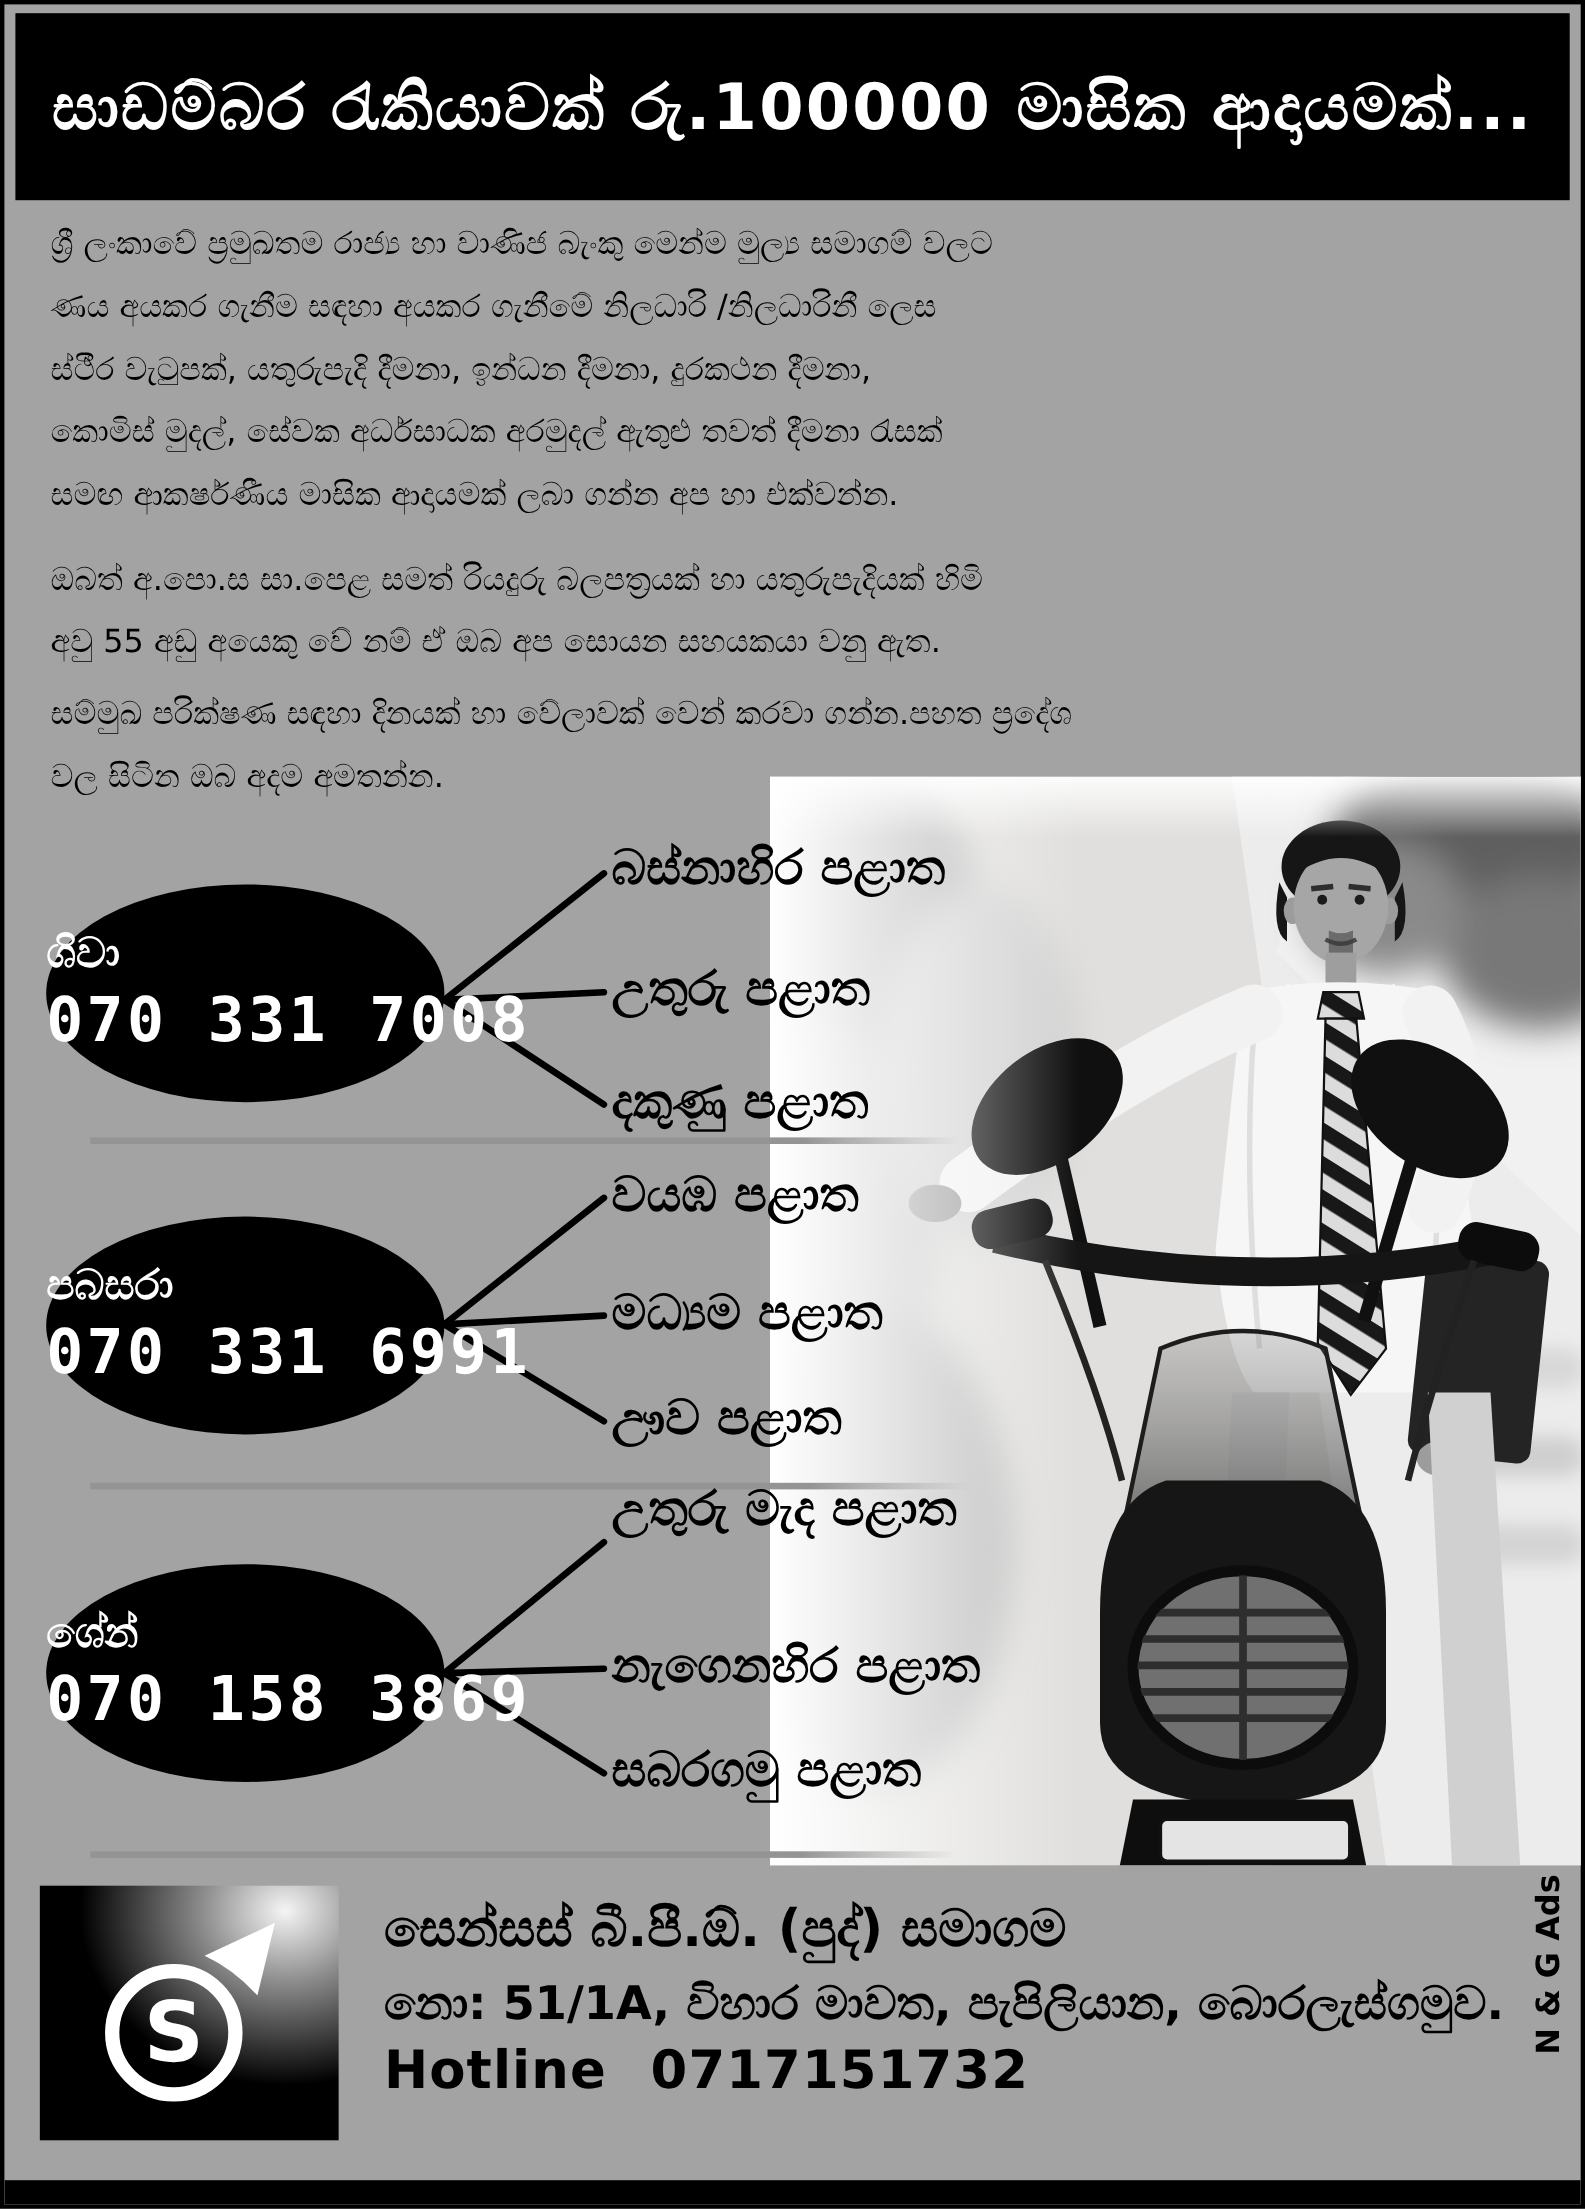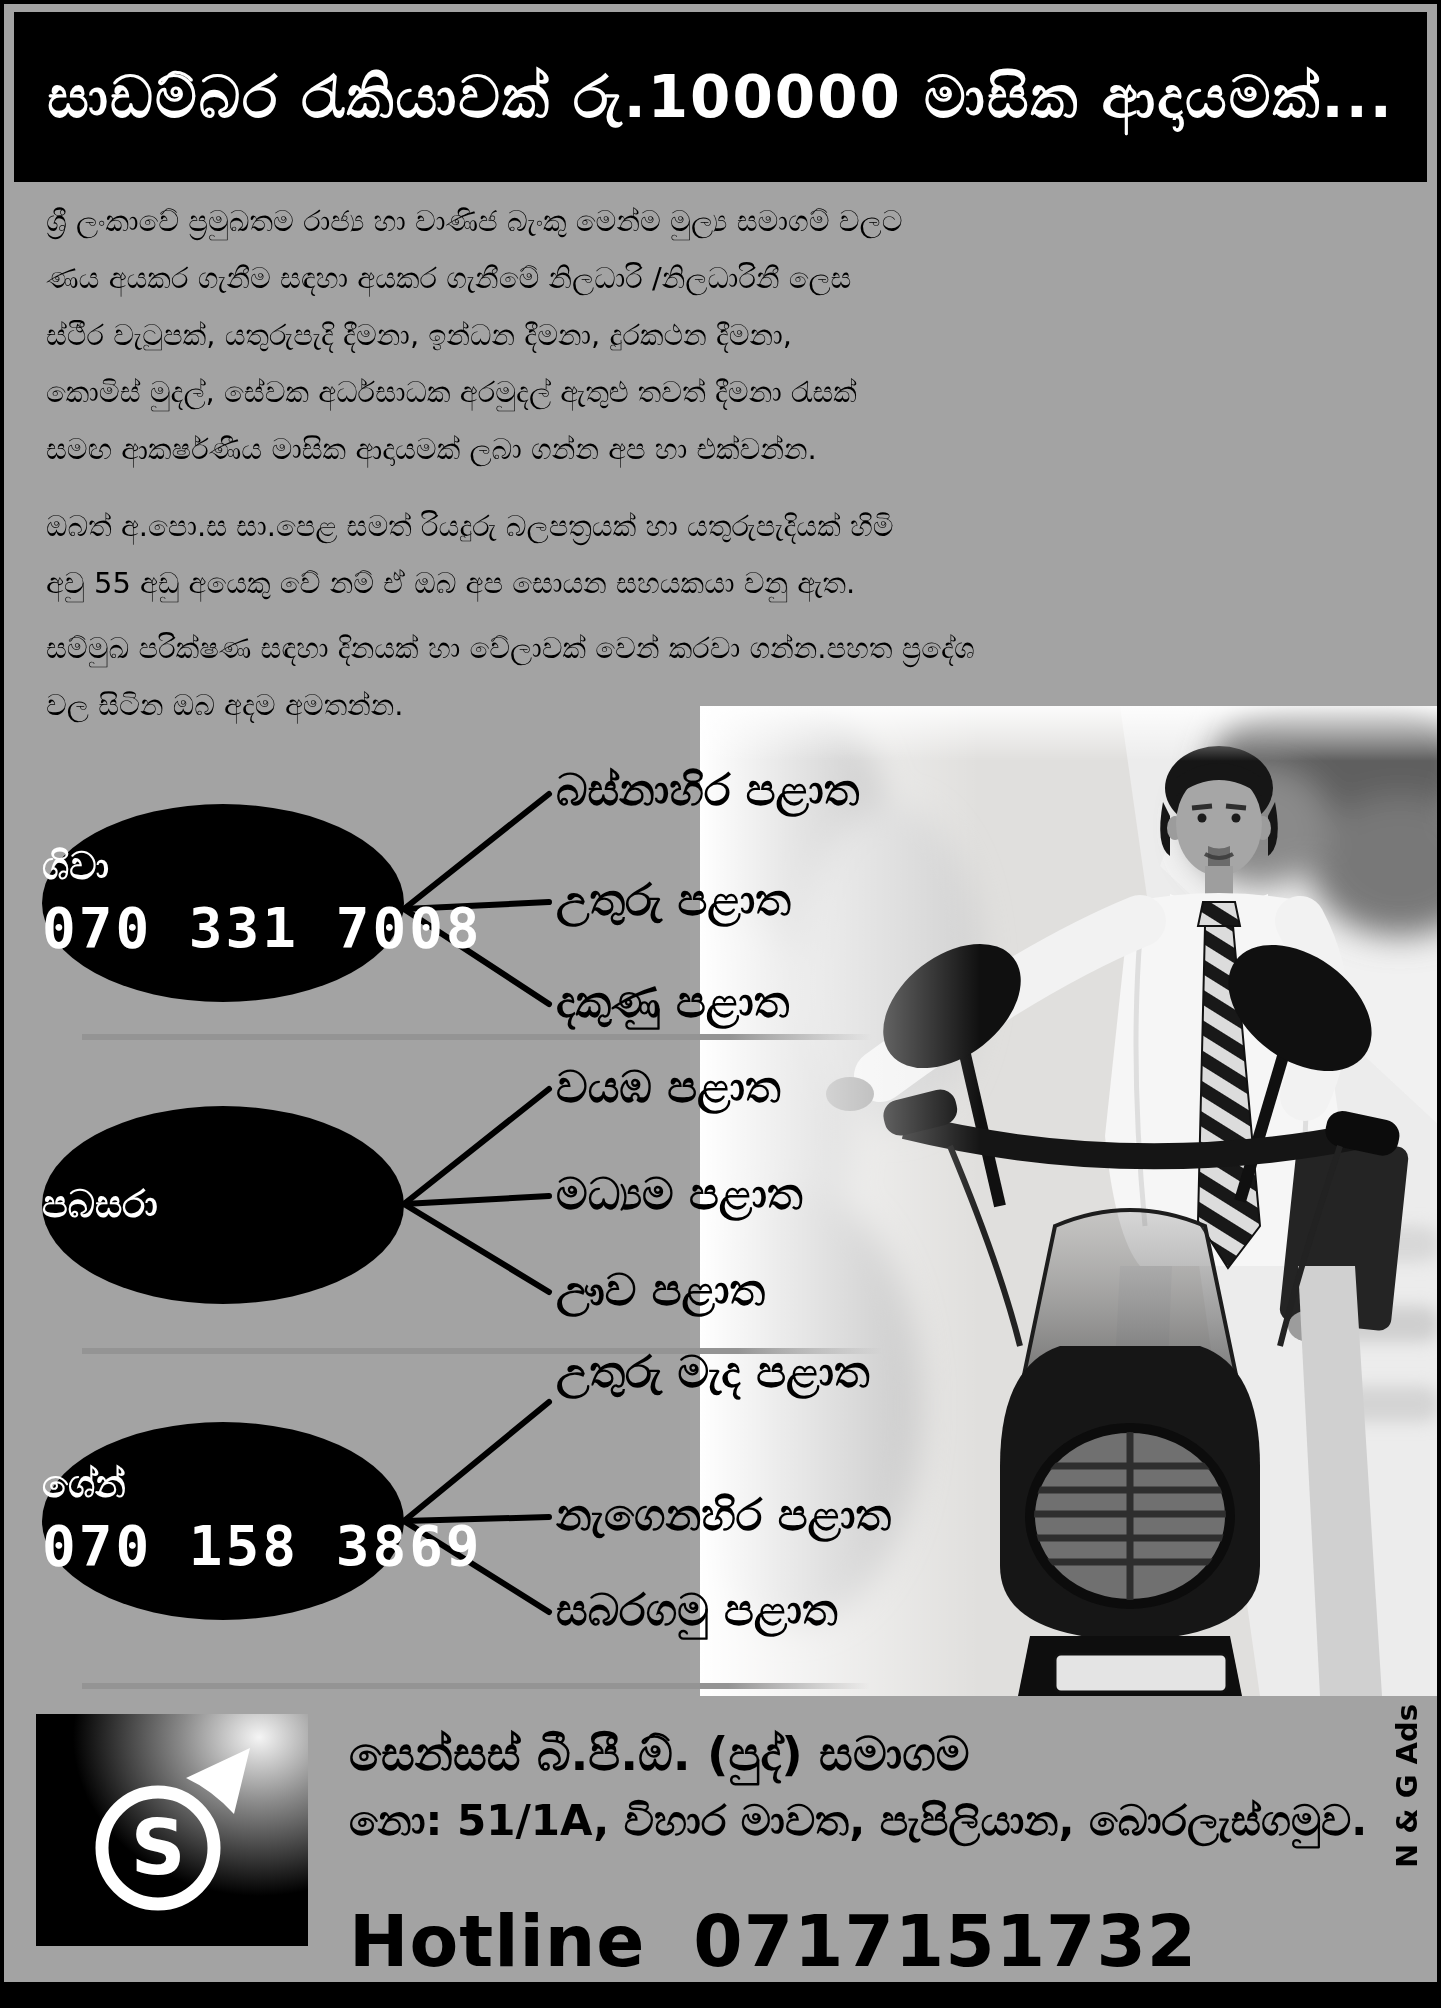--- a/index.html
+++ b/index.html
@@ -31,21 +31,21 @@
     z-index:2; pointer-events:none; }
   
   .divider { position:absolute; left:78px; height:6px; z-index:2;
     background:linear-gradient(to right, #949494 82%, rgba(148,148,148,0)); }
   
   .photo { position:absolute; left:696px; top:702px; width:740px; height:990px; z-index:1; }
   
   .logo { position:absolute; left:32px; top:1710px; width:272px; height:232px; z-index:4; }
   .company  { position:absolute; left:345px; top:1722px; font-size:47px; font-weight:bold; z-index:4; white-space:nowrap; }
   .address  { position:absolute; left:345px; top:1792px; font-size:42px; font-weight:bold; z-index:4; white-space:nowrap; }
-  .hotline  { position:absolute; left:345px; top:1850px; font-size:71px; font-weight:bold; z-index:4; white-space:nowrap; letter-spacing:1px;margin-top:46px; }
+  .hotline  { position:absolute; left:345px; top:1850px; font-size:48px; font-weight:bold; z-index:4; white-space:nowrap; letter-spacing:1px; }
   .hotline .num { margin-left:22px; }
   .credit { position:absolute; left:1316px; top:1762px; width:180px; height:40px;
     transform:rotate(-90deg); font-size:29px; font-weight:bold; text-align:center;
     z-index:4; white-space:nowrap; }
   .bottombar { position:absolute; left:0; right:0; bottom:0; height:22px; background:#000; z-index:6; }
 </style>
 </head>
 <body>
 
 <div class="page">
@@ -177,20 +177,21 @@
       <line x1="400" y1="1517" x2="545" y2="1608"></line>
     </g>
   </svg>
 
   <div class="oval" style="top:800px">
     <div class="cname">ශිවා</div>
     <div class="cphone">070 331 7008</div>
   </div>
   <div class="oval" style="top:1102px">
     <div class="cname">පබසරා</div>
+    <div class="cphone">070 331 6991</div>
   </div>
   <div class="oval" style="top:1418px">
     <div class="cname">ශේන්</div>
     <div class="cphone">070 158 3869</div>
   </div>
 
   <div class="region" style="top:760px">බස්නාහිර පළාත</div>
   <div class="region" style="top:870px">උතුරු පළාත</div>
   <div class="region" style="top:972px">දකුණු පළාත</div>
   <div class="region" style="top:1057px">වයඹ පළාත</div>

